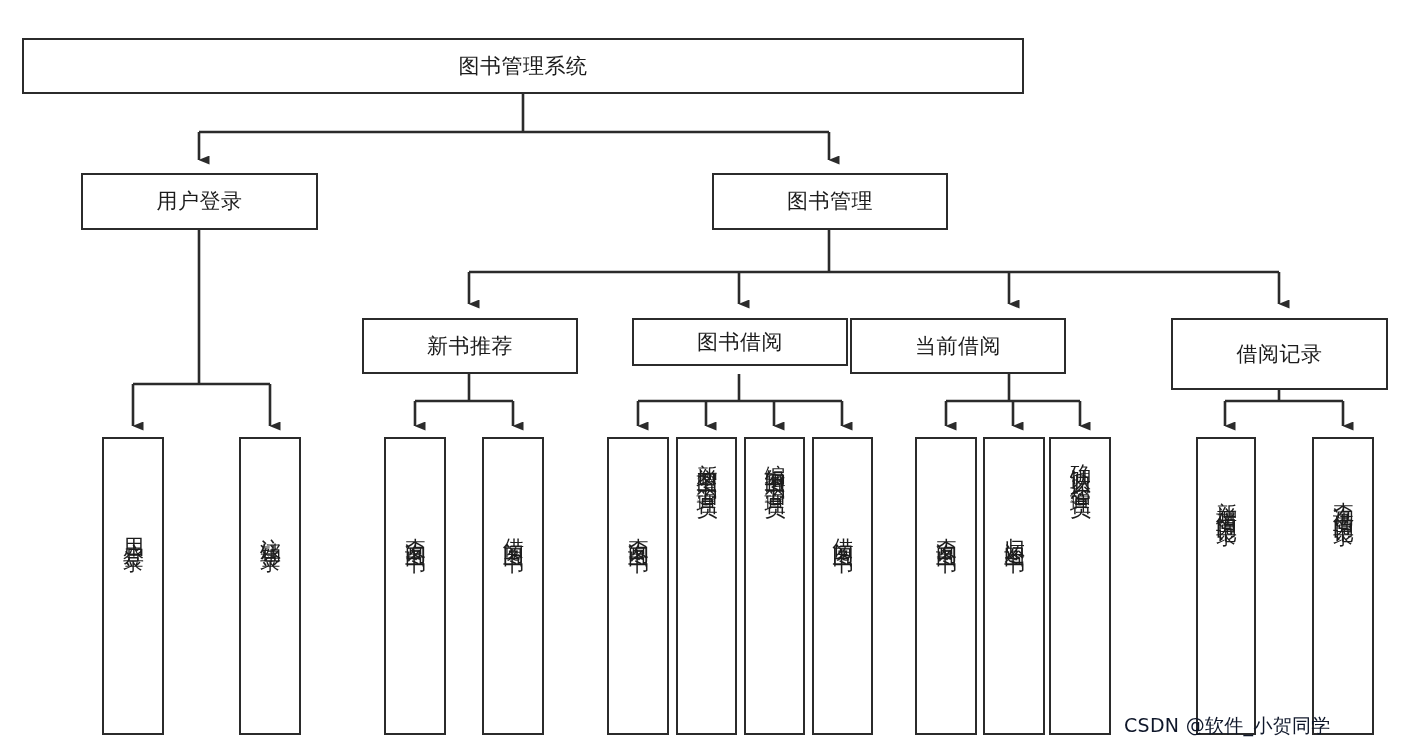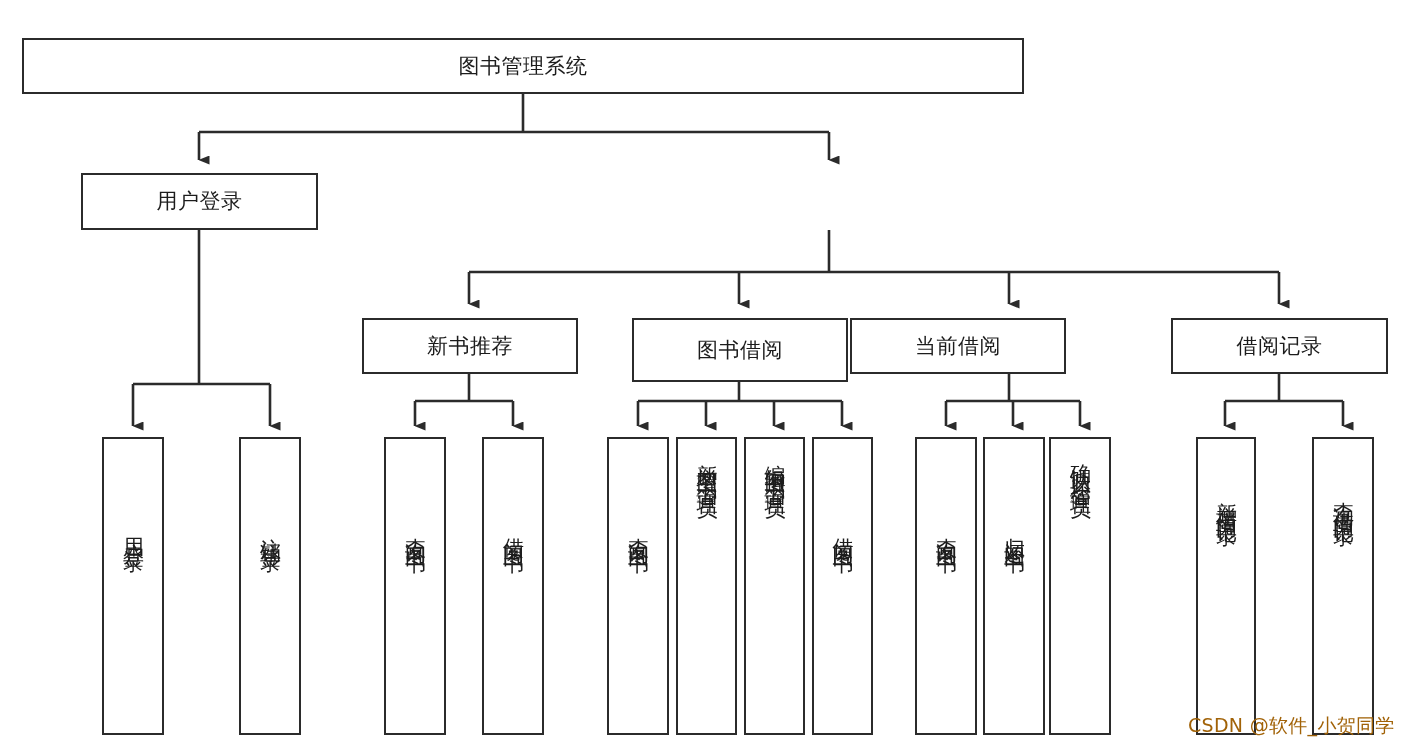--- a/index.html
+++ b/index.html
@@ -62,24 +62,24 @@
     margin-top: 78px;
   }
   .node-box.vertical.mid3 .node-label {
     margin-top: 42px;
   }
   .node-box.vertical.top .node-label {
     margin-top: 4px;
   }
   .watermark {
     position: absolute;
-    left: 1188px;
+    left: 1124px;
     top: 713px;
     font-size: 19px;
-    color: #a16207;
+    color: #0f172a;
     white-space: nowrap;
     user-select: none;
     letter-spacing: 0.3px;
   }
 </style>
 </head>
 <body>
 
 <div id="diagram-root">
 
@@ -133,31 +133,34 @@
     </g>
   </svg>
 
   <div class="node-box" style="left:22px; top:14px; width:1002px; height:56px;margin-top:24px;">
     <span class="node-label">图书管理系统</span>
   </div>
 
   <div class="node-box" style="left:81px; top:173px; width:237px; height:57px;">
     <span class="node-label">用户登录</span>
   </div>
+  <div class="node-box" style="left:712px; top:173px; width:236px; height:57px;">
+    <span class="node-label">图书管理</span>
+  </div>
 
   <div class="node-box" style="left:362px; top:318px; width:216px; height:56px;align-items:center;">
     <span class="node-label">新书推荐</span>
   </div>
-  <div class="node-box" style="left:632px; top:318px; width:216px; height:64px;">
+  <div class="node-box" style="left:632px; top:318px; width:216px; height:48px;">
     <span class="node-label">图书借阅</span>
   </div>
   <div class="node-box" style="left:850px; top:318px; width:216px; height:56px;">
     <span class="node-label">当前借阅</span>
   </div>
-  <div class="node-box" style="left:1171px; top:318px; width:217px; height:56px;">
+  <div class="node-box" style="left:1171px; top:318px; width:217px; height:72px;">
     <span class="node-label">借阅记录</span>
   </div>
 
   <div class="node-box vertical mid" style="left:102px; top:437px; width:62px; height:298px;">
     <span class="node-label">用户登录</span>
   </div>
   <div class="node-box vertical mid" style="left:239px; top:437px; width:62px; height:298px;">
     <span class="node-label">注销登录</span>
   </div>
 

